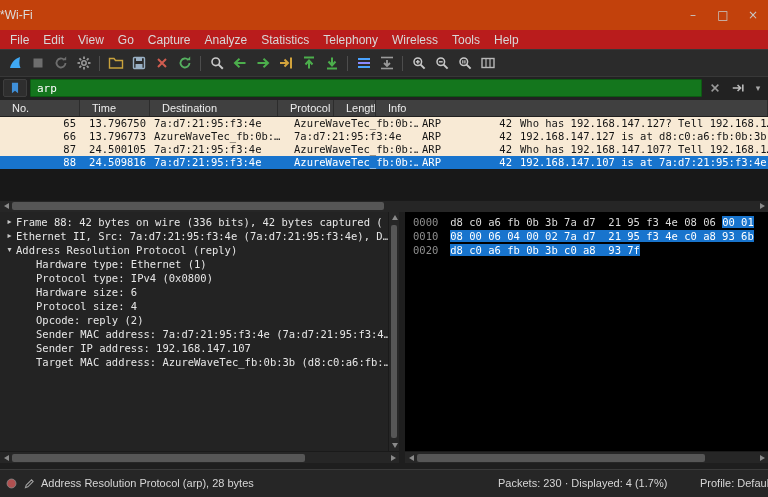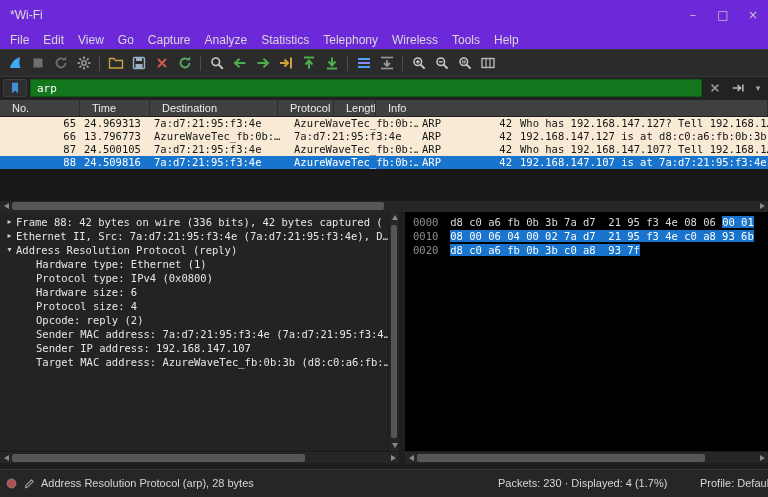--- a/index.html
+++ b/index.html
@@ -1,46 +1,46 @@
 <!DOCTYPE html>
 <html><head>
 <meta charset="utf-8">
 <style>
   * { margin:0; padding:0; box-sizing:border-box; }
   html,body { width:768px; height:497px; overflow:hidden; }
   body { font-family:"Liberation Sans", sans-serif; background:#1e1e1e; }
   .app { width:768px; height:497px; display:flex; flex-direction:column; background:#1e1e1e; }
 
   
-  .titlebar { height:31px; background:#6d28d9; display:flex; align-items:center; padding-left:10px; color:#dcdcdc; font-size:12px; }
+  .titlebar { height:31px; background:#c2410c; display:flex; align-items:center; color:#dcdcdc; font-size:12px; }
   .win-controls { margin-left:auto; height:100%; display:flex; }
   .win-btn { width:30px; height:100%; display:flex; align-items:center; justify-content:center; color:#c8c8c8; font-size:12px; font-family:"DejaVu Sans", sans-serif; }
 
   
-  .menubar { height:20px; background:#6d28d9; display:flex; align-items:center; padding-left:3px; font-size:12px; color:#d8d8d8; }
+  .menubar { height:20px; background:#b91c1c; display:flex; align-items:center; padding-left:3px; font-size:12px; color:#d8d8d8; }
   .menu-item { padding:1px 7px; }
 
   
   .toolbar { height:28px; background:#2b2b2b; border-top:1px solid #383838; display:flex; align-items:center; padding-left:3px; }
   .tb-btn { width:23px; height:23px; display:flex; align-items:center; justify-content:center; border-radius:2px; }
   .tb-sep { width:1px; height:15px; background:#4d4d4d; margin:0 4px; }
 
   
   .filterbar { height:24px; background:#222222; border-top:1px solid #383838; display:flex; align-items:center; padding:2px 3px; gap:3px; }
   .bookmark-btn { width:24px; height:18px; background:#2e2e2e; border:1px solid #3e3e3e; border-radius:2px; display:flex; align-items:center; justify-content:center; }
   .filter-input { flex:1; height:18px; background:#14761d; border:1px solid #0d5a13; color:#ffffff; font-family:"DejaVu Sans Mono", monospace; font-size:11px; padding:0 6px; outline:none; border-radius:1px; }
   .filter-btn { width:20px; height:18px; display:flex; align-items:center; justify-content:center; color:#9a9a9a; }
   .filter-dd { width:14px; height:18px; display:flex; align-items:center; justify-content:center; color:#a8a8a8; font-size:9px; font-family:"DejaVu Sans", sans-serif; }
 
   
   .packet-area { height:104px; display:flex; flex-direction:column; background:#181818; }
   .pl-header { height:17px; background:#404040; display:flex; font-size:11px; color:#ececec; border-bottom:1px solid #202020; flex:none; }
   .plh-cell { display:flex; align-items:center; padding:0 12px; border-right:1px solid #2c2c2c; overflow:hidden; white-space:nowrap; }
   .c-no { width:80px; flex:none; }
-  .c-time { width:70px; flex:none; }
+  .c-time { width:70px; flex:none;text-align:right; }
   .c-src { width:140px; flex:none; }
   .c-dst { width:128px; flex:none; }
   .c-proto { width:56px; flex:none; }
   .c-len { width:42px; flex:none; }
   .c-info { flex:1; }
   .pl-row { height:13px; display:flex; background:#f8ead5; color:#141414; font-family:"DejaVu Sans Mono", monospace; font-size:10.5px; line-height:13px; flex:none; }
   .pl-cell { padding:0 4px; overflow:hidden; white-space:nowrap; }
   .pl-cell.c-no, .pl-cell.c-len { text-align:right; }
   .pl-row.selected { background:#1874cd; color:#ffffff; }
   .pl-filler { flex:1; background:#181818; }
@@ -277,21 +277,21 @@
       <div class="plh-cell c-no">No.</div>
       <div class="plh-cell c-time">Time</div>
       <div class="plh-cell c-dst">Destination</div>
       <div class="plh-cell c-proto">Protocol</div>
       <div class="plh-cell c-len">Length</div>
       <div class="plh-cell c-info">Info</div>
     </div>
 
     <div class="pl-row">
       <div class="pl-cell c-no">65</div>
-      <div class="pl-cell c-time">24.969313</div>
+      <div class="pl-cell c-time">13.796750</div>
       <div class="pl-cell c-src">7a:d7:21:95:f3:4e</div>
       <div class="pl-cell c-dst">AzureWaveTec_fb:0b:…</div>
       <div class="pl-cell c-proto">ARP</div>
       <div class="pl-cell c-len">42</div>
       <div class="pl-cell c-info">Who has 192.168.147.127? Tell 192.168.1…</div>
     </div>
     <div class="pl-row">
       <div class="pl-cell c-no">66</div>
       <div class="pl-cell c-time">13.796773</div>
       <div class="pl-cell c-src">AzureWaveTec_fb:0b:…</div>

